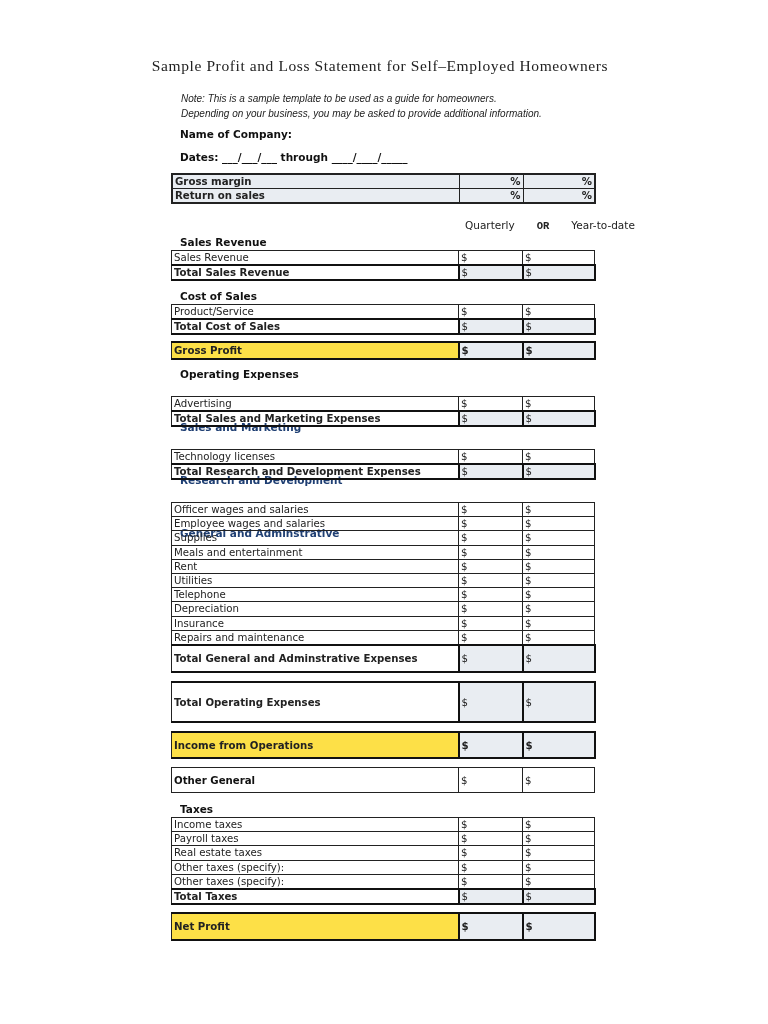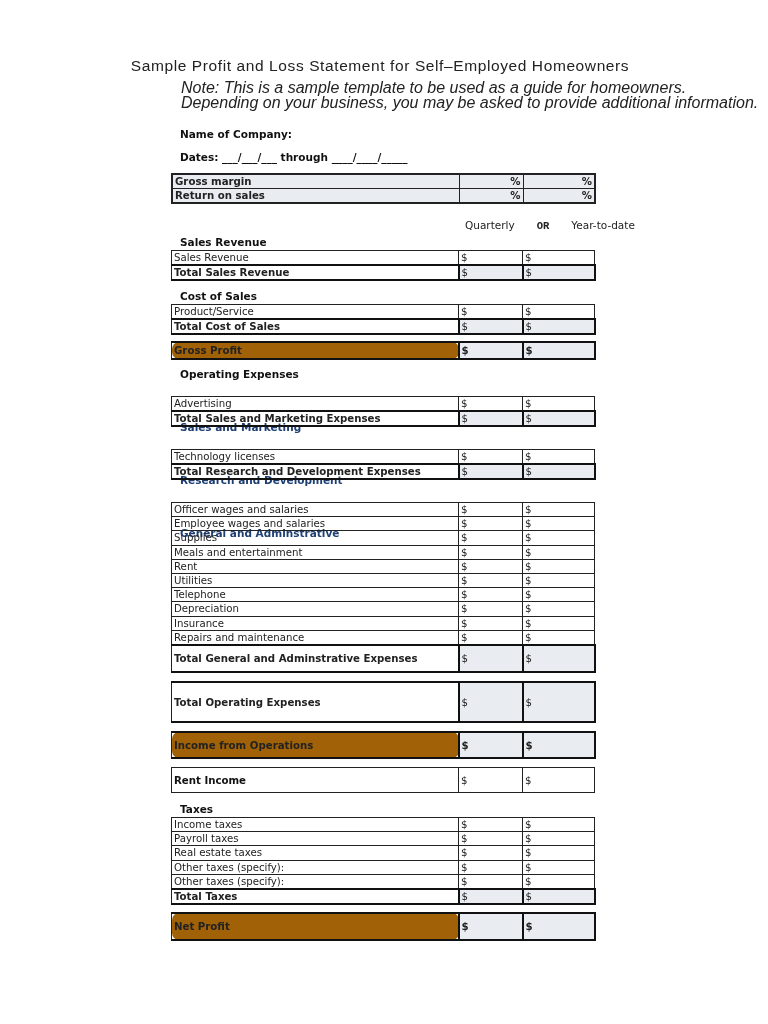--- a/index.html
+++ b/index.html
@@ -1,40 +1,40 @@
 <!DOCTYPE html>
 <html><head>
 <meta charset="utf-8">
 <style>
   html, body { margin:0; padding:0; }
   body { width:768px; height:1024px; background:#ffffff; position:relative; overflow:hidden;
          font-family:"DejaVu Sans", sans-serif; color:#111; }
   .title { position:absolute; left:0; width:760px; top:57px; text-align:center;
-           font-family:Liberation Sans, sans-serif; font-size:15.5px; letter-spacing:0.6px; color:#222; }
-  .note { position:absolute; left:181px; top:80px; font-family:"Liberation Sans", sans-serif;
-          font-style:italic; font-size:16px; line-height:15px; color:#222; }
+           font-family:Liberation Serif, serif; font-size:15.5px; letter-spacing:0.6px; color:#222; }
+  .note { position:absolute; left:181px; top:91px; font-family:"Liberation Sans", sans-serif;
+          font-style:italic; font-size:10px; line-height:15px; color:#222; }
   .lbl { position:absolute; left:180px; font-size:10.5px; font-weight:bold; color:#111; white-space:nowrap; }
   .blue { color:#1f3f73;margin-top:39px; }
   .qhdr { position:absolute; left:465px; top:219px; font-size:10.5px; color:#222; white-space:nowrap; }
   .qhdr b { font-weight:bold; margin:0 22px;font-family:Liberation Mono, monospace; }
   table.grid { position:absolute; left:171px; width:415px; border-collapse:collapse; table-layout:fixed; }
   table.grid td { border:1px solid #222; padding:0 2px; font-size:10.2px; height:13.2px; line-height:13px;
                   white-space:nowrap; overflow:hidden; color:#222; }
   table.grid col.c1 { width:287px; }
   table.grid col.c2 { width:64px; }
   table.grid col.c3 { width:72px; }
   td.val { font-size:10px; color:#333; }
   tr.total td { font-weight:bold; border-top:2px solid #111; border-bottom:2px solid #111; }
   tr.total td.val, tr.total td.pct { background:#e9edf2; font-weight:normal; }
   tr.total td.val { border-left:2px solid #111; }
   tr.total td.val:last-child { border-right:2px solid #111; }
   td.pct { text-align:right; background:#e9edf2; font-weight:bold; }
   table.ratio td { border:1px solid #222; font-weight:bold; background:#e9edf2; }
   table.ratio { border:2px solid #222; }
-  td.shade { background:#a16207;border-radius:7px; }
+  td.shade { background:#fde047; }
   td.strong { font-weight:bold; color:#111; }
   .box td { border:1.5px solid #222; }
 </style>
 </head>
 <body>
 
 <div class="title">Sample Profit and Loss Statement for Self–Employed Homeowners</div>
 <div class="note">
   <div>Note: This is a sample template to be used as a guide for homeowners.</div>
   <div>Depending on your business, you may be asked to provide additional information.</div>
@@ -265,21 +265,21 @@
   </table>
 
 <table class="grid" style="top:767px">
   <colgroup>
       <col class="c1">
       <col class="c2">
       <col class="c3">
     </colgroup>
   <tbody>
       <tr>
-    <td style="height:24px; font-weight:bold; color:#111">Rent Income</td>
+    <td style="height:24px; font-weight:bold; color:#111">Other General</td>
     <td class="val">$</td>
     <td class="val">$</td>
   </tr>
 </tbody>
   </table>
 
 <div class="lbl" style="top:803px">Taxes</div>
 <table class="grid" style="top:817px">
   <colgroup>
       <col class="c1">

